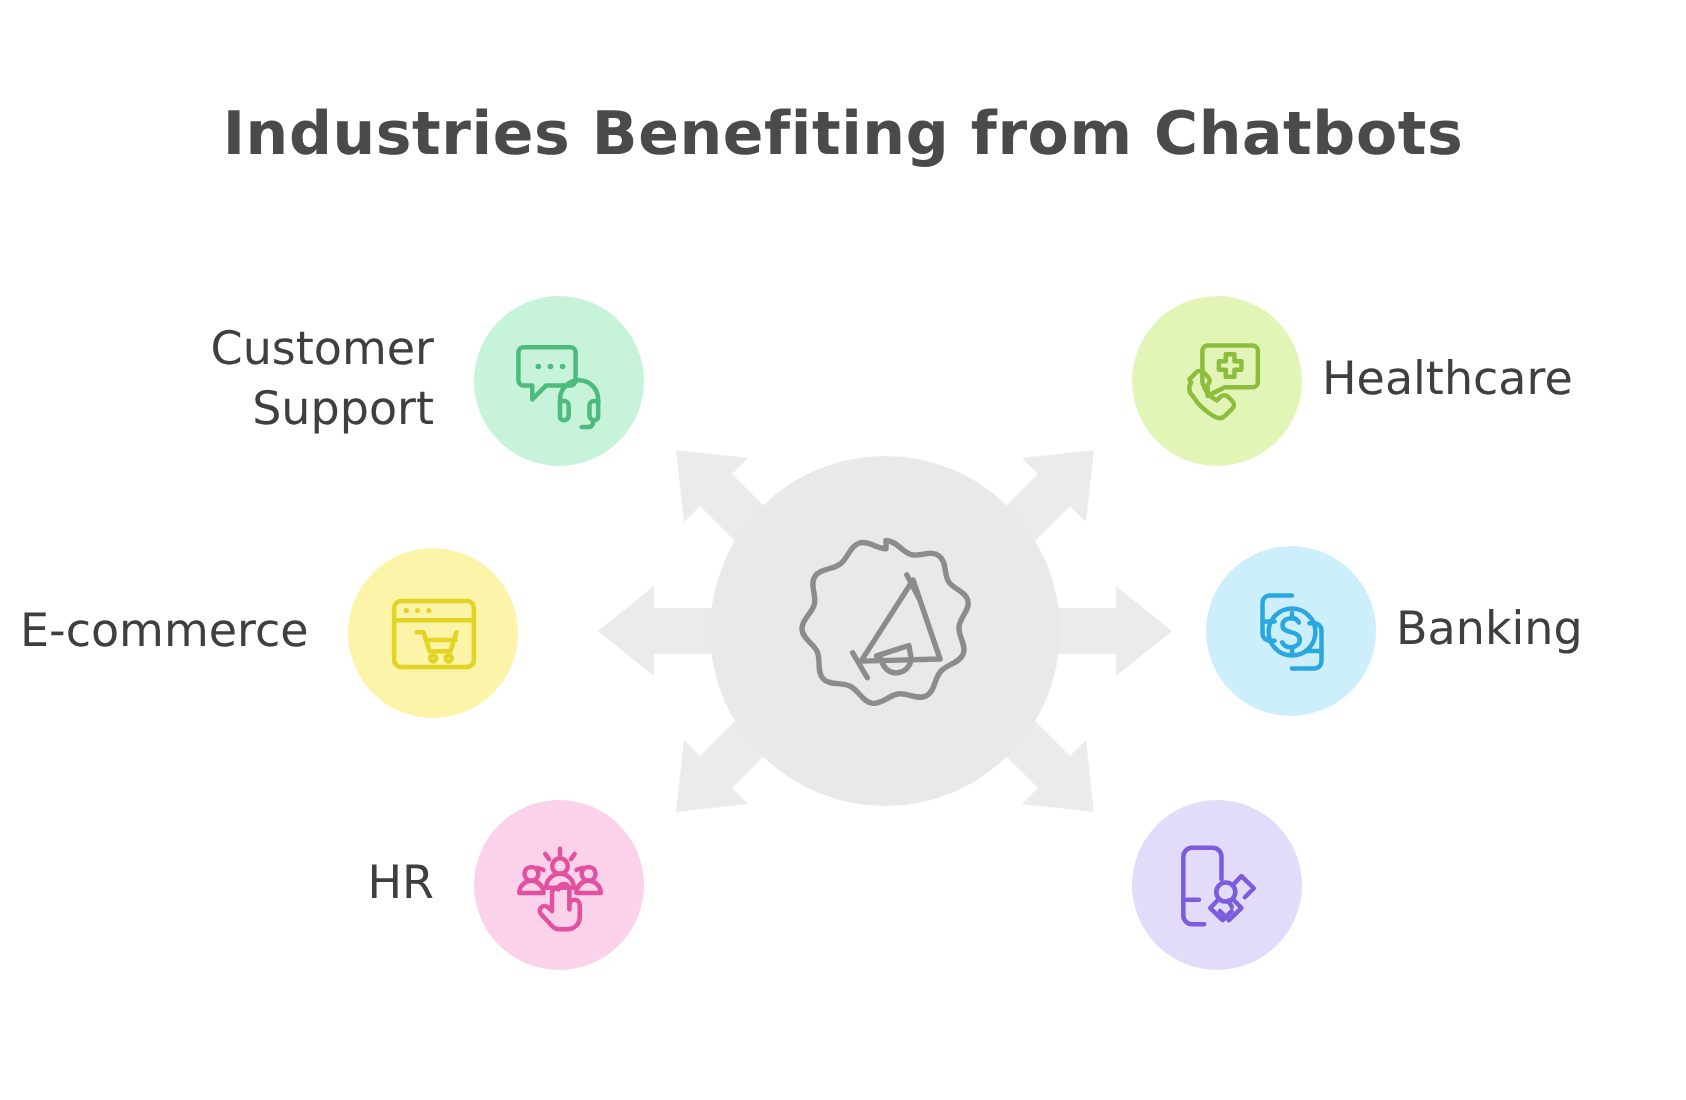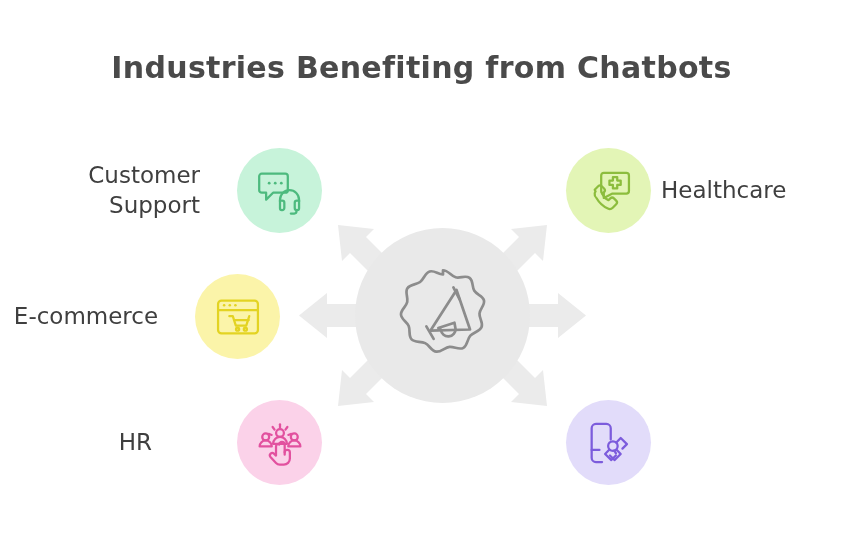--- a/index.html
+++ b/index.html
@@ -88,32 +88,32 @@
     font-size: 23px;
     color: #3f3f3f;
     line-height: 1.28;
     white-space: pre-line;
   }
   .node.left {
     flex-direction: row;
   }
   .node.left .node-label {
     text-align: right;
-    margin-right: 37px;
+    margin-right: 20px;
     order: -1;
   }
   .node.right .node-label {
     text-align: left;
     margin-left: 10px;
   }
 
   
   #node-customer-support { left: 60px;  top: 148px; width: 262px; justify-content: flex-end; }
-  #node-ecommerce        { left: 10px;  top: 274px; width: 274px; justify-content: center; }
-  #node-hr               { left: 110px; top: 400px; width: 212px; justify-content: flex-end; gap: 48px; }
+  #node-ecommerce        { left: 10px;  top: 274px; width: 274px; justify-content: flex-start; }
+  #node-hr               { left: 110px; top: 400px; width: 212px; justify-content: flex-end; }
   #node-healthcare       { left: 566px; top: 148px; }
   #node-banking          { left: 603px; top: 273px; }
   #node-education        { left: 566px; top: 400px; }
 </style>
 </head>
 <body>
 
 <div id="infographic">
 
   <div class="title">Industries Benefiting from Chatbots</div>
@@ -224,20 +224,35 @@
     <div class="node-circle" style="background:#e3f5b6">
       <svg viewBox="0 0 60 60" xmlns="http://www.w3.org/2000/svg" fill="none" stroke="#8cbd3d" stroke-width="2.6" stroke-linecap="round" stroke-linejoin="round">
         <path d="M24 9 h26 a3 3 0 0 1 3 3 v18 a3 3 0 0 1 -3 3 h-16 l-10 5 v-5 a3 3 0 0 1 -3 -3 v-18 a3 3 0 0 1 3 -3z"></path>
         <path d="M34.5 14 h5 v4 h4 v5 h-4 v4 h-5 v-4 h-4 v-5 h4z"></path>
         <path d="M13.5 28.5 l4 -4 a3 3 0 0 1 4.2 0 l2.6 2.6 a3 3 0 0 1 0 4.2 l-2.1 2.1 c1.5 3.2 4 5.7 7.2 7.2 l2.1 -2.1 a3 3 0 0 1 4.2 0 l2.6 2.6 a3 3 0 0 1 0 4.2 l-4 4 a5 5 0 0 1 -5.6 1 c-5 -2.3 -10.5 -7.5 -13.2 -12.2 a6 6 0 0 1 -2 -5.4 4 4 0 0 1 1 -2.2z"></path>
       </svg>
     </div>
     <div class="node-label">Healthcare</div>
   </div>
 
+  <div class="node right" id="node-banking">
+    <div class="node-circle" style="background:#cdeefb">
+      <svg viewBox="0 0 60 60" xmlns="http://www.w3.org/2000/svg" fill="none" stroke="#2ba7df" stroke-width="2.6" stroke-linecap="round" stroke-linejoin="round">
+        <path d="M30 9 h-13 a4 4 0 0 0 -4 4 v18 a4 4 0 0 0 4 4 h3"></path>
+        <path d="M13 24 h7"></path>
+        <path d="M30 51 h13 a4 4 0 0 0 4 -4 v-18 a4 4 0 0 0 -4 -4 h-3"></path>
+        <path d="M47 41 h-9"></path>
+        <circle cx="30" cy="30" r="13.5"></circle>
+        <path d="M34 24.5 a5 5 0 0 0 -4.5 -2.5 c-3 0 -5 1.8 -5 4.2 0 5.2 10 2.6 10 8.2 0 2.5 -2.2 4.4 -5.2 4.4 a5.5 5.5 0 0 1 -5 -2.8"></path>
+        <path d="M30 19 v3"></path>
+        <path d="M30 38.8 v3"></path>
+      </svg>
+    </div>
+    <div class="node-label">Banking</div>
+  </div>
 
   <div class="node right" id="node-education">
     <div class="node-circle" style="background:#e2dcfa">
       <svg viewBox="0 0 60 60" xmlns="http://www.w3.org/2000/svg" fill="none" stroke="#7c5cdc" stroke-width="2.6" stroke-linecap="round" stroke-linejoin="round">
         <path d="M32 26 v-13 a5 5 0 0 0 -5 -5 h-12 a5 5 0 0 0 -5 5 v34 a5 5 0 0 0 5 5 h7"></path>
         <path d="M10 38 h9"></path>
         <circle cx="34.5" cy="33.5" r="5.5"></circle>
         <path d="M38.5 29.5 l5 -5.2 7.2 7 -5.2 5.2"></path>
         <path d="M30.5 37.5 l-5 5.2 7.2 7 5.2 -5.2"></path>
         <path d="M38.5 37.5 l5 5.2 -7.2 7 -5.2 -5.2"></path>

